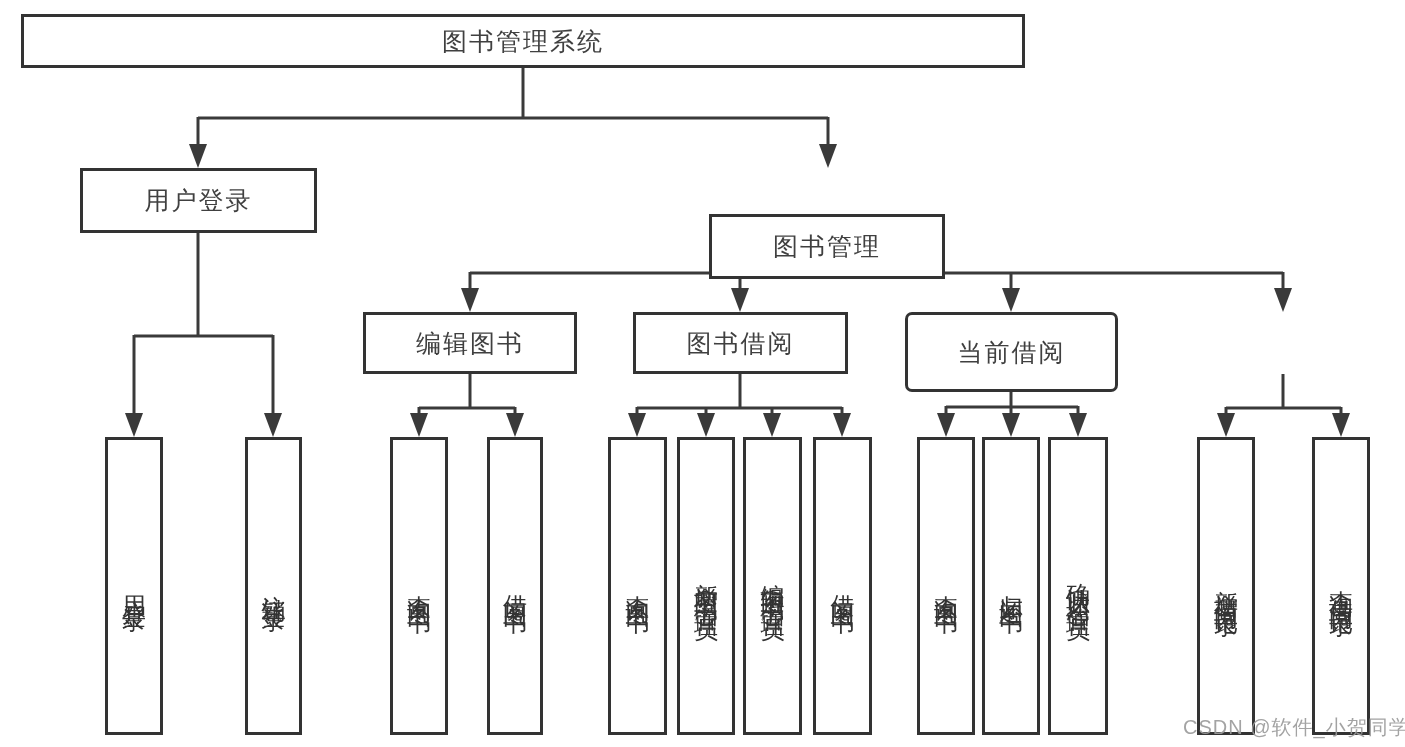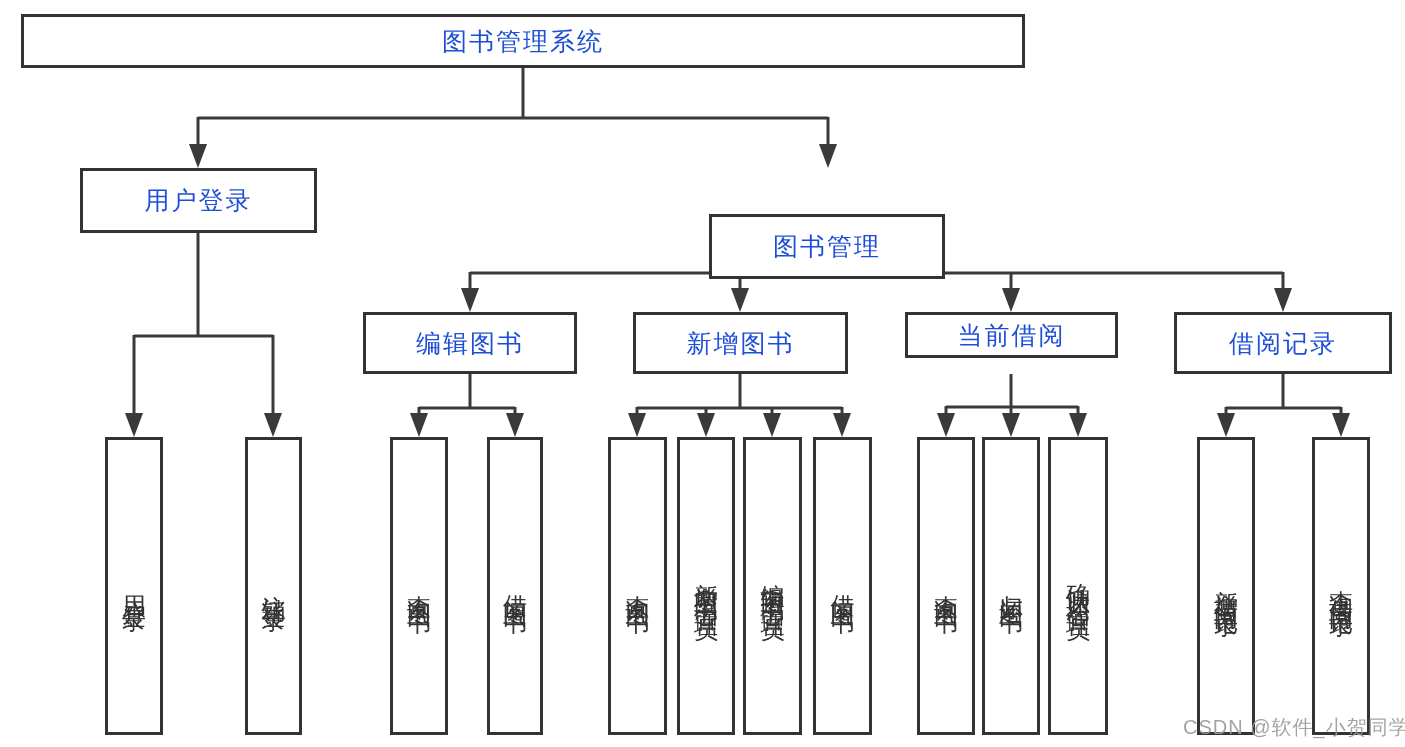--- a/index.html
+++ b/index.html
@@ -25,21 +25,21 @@
     position: absolute;
     box-sizing: border-box;
     background: #ffffff;
     border: 3px solid #333333;
     display: flex;
     align-items: center;
     justify-content: center;
   }
   .hbox span {
     font-size: 25px;
-    color: #1d4ed8;
+    color: #404040;
     letter-spacing: 2px;
     white-space: nowrap;
   }
   .vbox {
     position: absolute;
     top: 437px;
     height: 298px;
     box-sizing: border-box;
     background: #ffffff;
     border: 3px solid #333333;
@@ -170,27 +170,24 @@
     <span>用户登录</span>
   </div>
   <div class="hbox" style="left:709px; top:168px; width:236px; height:65px;margin-top:46px;">
     <span>图书管理</span>
   </div>
 
   <div class="hbox" style="left:363px; top:312px; width:214px; height:62px;">
     <span>编辑图书</span>
   </div>
   <div class="hbox" style="left:633px; top:312px; width:215px; height:62px;">
-    <span>新增图书</span>
-  </div>
-  <div class="hbox" style="left:905px; top:312px; width:213px; height:46px;">
+    <span>图书借阅</span>
+  </div>
+  <div class="hbox" style="left:905px; top:312px; width:213px; height:80px;border-radius:7px;">
     <span>当前借阅</span>
-  </div>
-  <div class="hbox" style="left:1174px; top:312px; width:218px; height:62px;">
-    <span>借阅记录</span>
   </div>
 
   <div class="vbox" style="left:105px; width:58px;">
     <span>用户登录</span>
   </div>
   <div class="vbox" style="left:245px; width:57px;">
     <span>注销登录</span>
   </div>
 
   <div class="vbox" style="left:390px; width:58px;">

